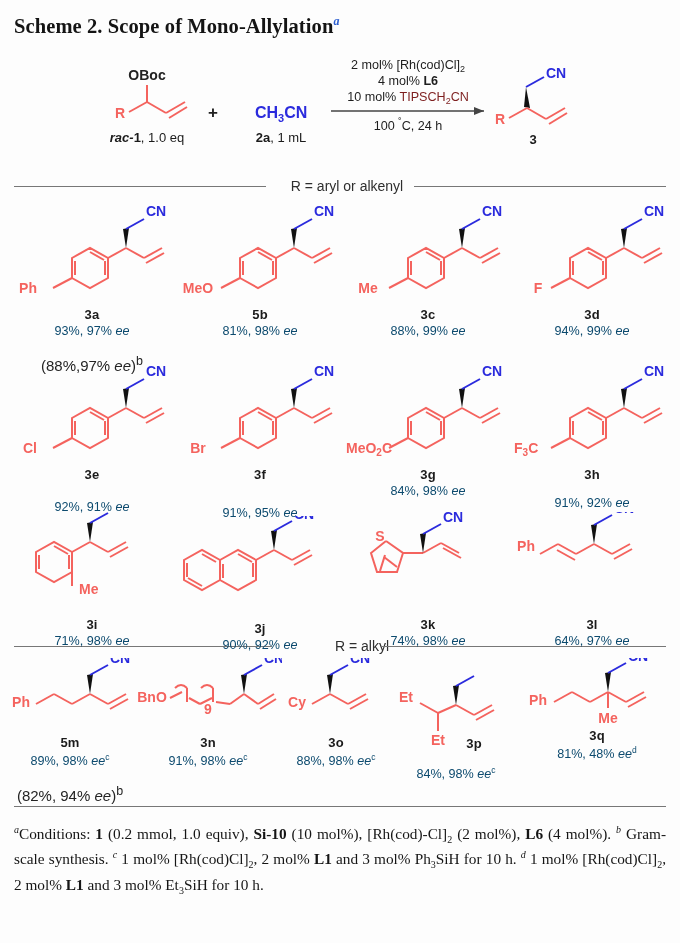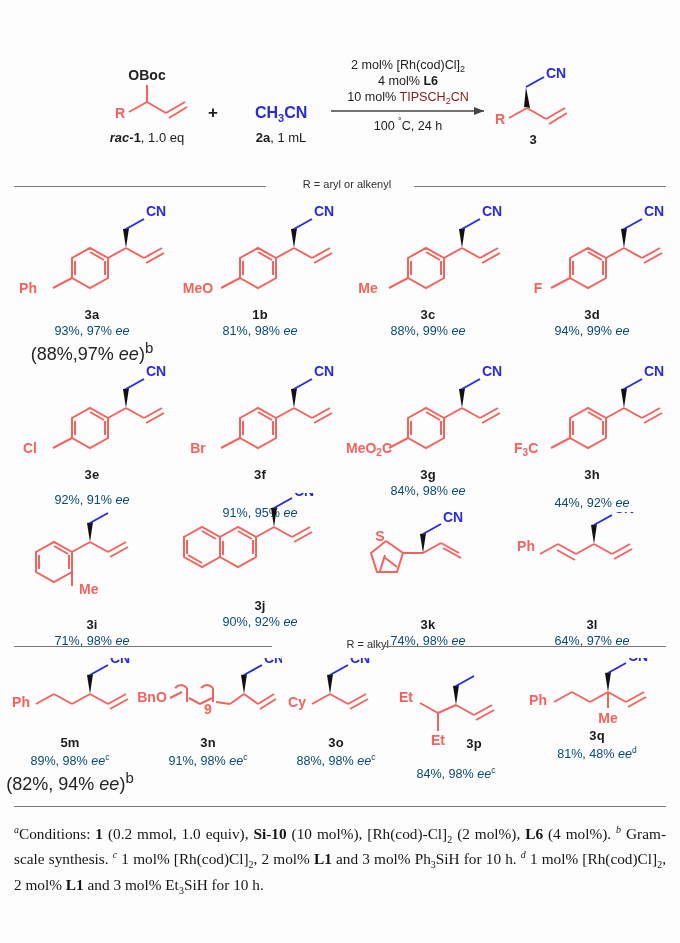--- a/index.html
+++ b/index.html
@@ -24,55 +24,58 @@
   .lbl-red{fill:#f4635e;font-size:14px;font-weight:700;}
   .lbl-blue{fill:#2b2bdd;font-size:14px;font-weight:700;}
   .lbl-dark{fill:#222;font-size:13.5px;font-weight:700;}
 
   
   .scheme{position:absolute;left:0;top:52px;width:553px;height:128px;}
 
   
   .rule{position:absolute;height:0;border-top:1.4px solid #777;}
   .sect-label{
-    position:absolute;font-size:11px;color:#2e2e2e;font-weight:400;
+    position:absolute;font-size:14px;color:#2e2e2e;font-weight:400;
     background:#fdfdfd;padding:0 7px;white-space:nowrap;
   }
 
   
   .cell{position:absolute;text-align:center;}
   .cell .cap{
     font-size:13px;font-weight:700;color:#1b1b1b;margin-top:1px;
     letter-spacing:.2px;
   }
   .cell .yield{
     font-size:12.6px;color:#0c4a6e;margin-top:2px;white-space:nowrap;
   }
   .cell .yield i{font-style:italic;}
   .cell .yield sup{font-size:8.5px;vertical-align:super;}
   .cell .yield2{
-    font-size:18px;color:#242424;margin-top:1px;white-space:nowrap;
+    font-size:15px;color:#242424;margin-top:16px;white-space:nowrap;
   }
 
   
   .footnote{
     position:absolute;left:14px;top:822px;width:652px;
     font-family:"Liberation Serif", serif;
     font-size:15.3px;line-height:1.52;color:#151515;
     text-align:justify;
   }
   .footnote sup{font-size:10px;font-style:italic;vertical-align:super;}
   .footnote b{font-weight:700;}
   .footnote sub{font-size:10px;vertical-align:sub;}
 </style>
 </head>
 <body>
 
 <div class="page">
 
+  <div class="title">
+    <span>Scheme 2. Scope of Mono-Allylation</span><sup>a</sup>
+  </div>
 
   <div class="scheme">
     <svg width="680" height="128" viewBox="0 0 680 128">
 
       <g>
         <text class="lbl-dark" x="147" y="28" text-anchor="middle" style="fill:#222;font-size:14px;font-weight:700">OBoc</text>
         <line x1="147" y1="33" x2="147" y2="50" stroke="#f4635e" stroke-width="2"></line>
         <line x1="147" y1="50" x2="129" y2="60" stroke="#f4635e" stroke-width="2"></line>
         <line x1="147" y1="50" x2="166" y2="61" stroke="#f4635e" stroke-width="2"></line>
         <line x1="166" y1="61" x2="185" y2="50" stroke="#f4635e" stroke-width="2"></line>
@@ -156,21 +159,21 @@
         <line x1="100" y1="62" x2="118" y2="52"></line>
         <line x1="118" y1="52" x2="136" y2="62"></line>
           <line x1="136" y1="62" x2="154" y2="52"></line>
           <line x1="138" y1="67" x2="156" y2="57"></line>
       </g>
       <polygon points="118,52 115,33 121,32" fill="#111"></polygon>
       <line x1="118" y1="33" x2="136" y2="23" stroke="#2b2bdd" stroke-width="2"></line>
       <text class="lbl-blue" x="138" y="20">CN</text>
       <text class="lbl-red" x="22" y="97" text-anchor="middle">MeO</text>
     </svg>
-    <div class="cap">1b</div>
+    <div class="cap">5b</div>
     <div class="yield"><span>81%, 98% </span><i>ee</i></div>
   </div>
 
   <div class="cell" style="left:344px;top:196px;width:168px;">
     <svg width="168" height="106" viewBox="0 0 168 106">
       <g stroke="#f4635e" stroke-width="2" fill="none">
         <polygon points="64,62 82,52 100,62 100,82 82,92 64,82"></polygon>
         <line x1="67" y1="65" x2="67" y2="79"></line>
           <line x1="82" y1="56" x2="96" y2="64"></line>
           <line x1="97" y1="79" x2="97" y2="65"></line>
@@ -223,21 +226,21 @@
         <line x1="118" y1="52" x2="136" y2="62"></line>
           <line x1="136" y1="62" x2="154" y2="52"></line>
           <line x1="138" y1="67" x2="156" y2="57"></line>
       </g>
       <polygon points="118,52 115,33 121,32" fill="#111"></polygon>
       <line x1="118" y1="33" x2="136" y2="23" stroke="#2b2bdd" stroke-width="2"></line>
       <text class="lbl-blue" x="138" y="20">CN</text>
       <text class="lbl-red" x="22" y="97" text-anchor="middle">Cl</text>
     </svg>
     <div class="cap">3e</div>
-    <div class="yield" style="margin-top:11px"><span>92%, 91% </span><i>ee</i></div>
+    <div class="yield" style="margin-top:18px"><span>92%, 91% </span><i>ee</i></div>
   </div>
 
   <div class="cell" style="left:176px;top:356px;width:168px;">
     <svg width="168" height="106" viewBox="0 0 168 106">
       <g stroke="#f4635e" stroke-width="2" fill="none">
         <polygon points="64,62 82,52 100,62 100,82 82,92 64,82"></polygon>
         <line x1="67" y1="65" x2="67" y2="79"></line>
           <line x1="82" y1="56" x2="96" y2="64"></line>
           <line x1="97" y1="79" x2="97" y2="65"></line>
         <line x1="45" y1="92" x2="64" y2="82"></line>
@@ -289,21 +292,21 @@
         <line x1="112" y1="52" x2="130" y2="62"></line>
           <line x1="130" y1="62" x2="148" y2="52"></line>
           <line x1="132" y1="67" x2="150" y2="57"></line>
       </g>
       <polygon points="112,52 109,33 115,32" fill="#111"></polygon>
       <line x1="112" y1="33" x2="130" y2="23" stroke="#2b2bdd" stroke-width="2"></line>
       <text class="lbl-blue" x="132" y="20">CN</text>
       <text class="lbl-red" x="2" y="97"><tspan>F</tspan><tspan dy="3" font-size="10">3</tspan><tspan dy="-3">C</tspan></text>
     </svg>
     <div class="cap">3h</div>
-    <div class="yield" style="margin-top:14px"><span>44%, 92% </span><i>ee</i></div>
+    <div class="yield" style="margin-top:14px"><span>91%, 92% </span><i>ee</i></div>
   </div>
 
   <div class="cell" style="left:8px;top:512px;width:168px;">
     <svg width="168" height="100" viewBox="0 0 168 100">
       <g stroke="#f4635e" stroke-width="2" fill="none">
         <polygon points="28,40 46,30 64,40 64,60 46,70 28,60"></polygon>
         <line x1="31" y1="43" x2="31" y2="57"></line>
           <line x1="46" y1="34" x2="60" y2="42"></line>
           <line x1="61" y1="57" x2="61" y2="43"></line>
         <line x1="64" y1="60" x2="64" y2="74"></line>
@@ -314,21 +317,21 @@
       </g>
       <polygon points="82,30 79,11 85,10" fill="#111"></polygon>
       <line x1="82" y1="11" x2="100" y2="1" stroke="#2b2bdd" stroke-width="2"></line>
       <text class="lbl-blue" x="102" y="-1">CN</text>
       <text class="lbl-red" x="71" y="82">Me</text>
     </svg>
     <div class="cap">3i</div>
     <div class="yield"><span>71%, 98% </span><i>ee</i></div>
   </div>
 
-  <div class="cell" style="left:176px;top:493px;width:168px;">
+  <div class="cell" style="left:176px;top:516px;width:168px;">
     <svg width="168" height="100" viewBox="0 0 168 100">
       <g stroke="#f4635e" stroke-width="2" fill="none">
         <polygon points="8,44 26,34 44,44 44,64 26,74 8,64"></polygon>
         <polygon points="44,44 62,34 80,44 80,64 62,74 44,64"></polygon>
         <line x1="11" y1="47" x2="11" y2="61"></line>
           <line x1="26" y1="38" x2="40" y2="46"></line>
           <line x1="26" y1="70" x2="12" y2="62"></line>
         <line x1="47" y1="62" x2="47" y2="48"></line>
           <line x1="62" y1="38" x2="76" y2="46"></line>
           <line x1="77" y1="61" x2="77" y2="47"></line>

